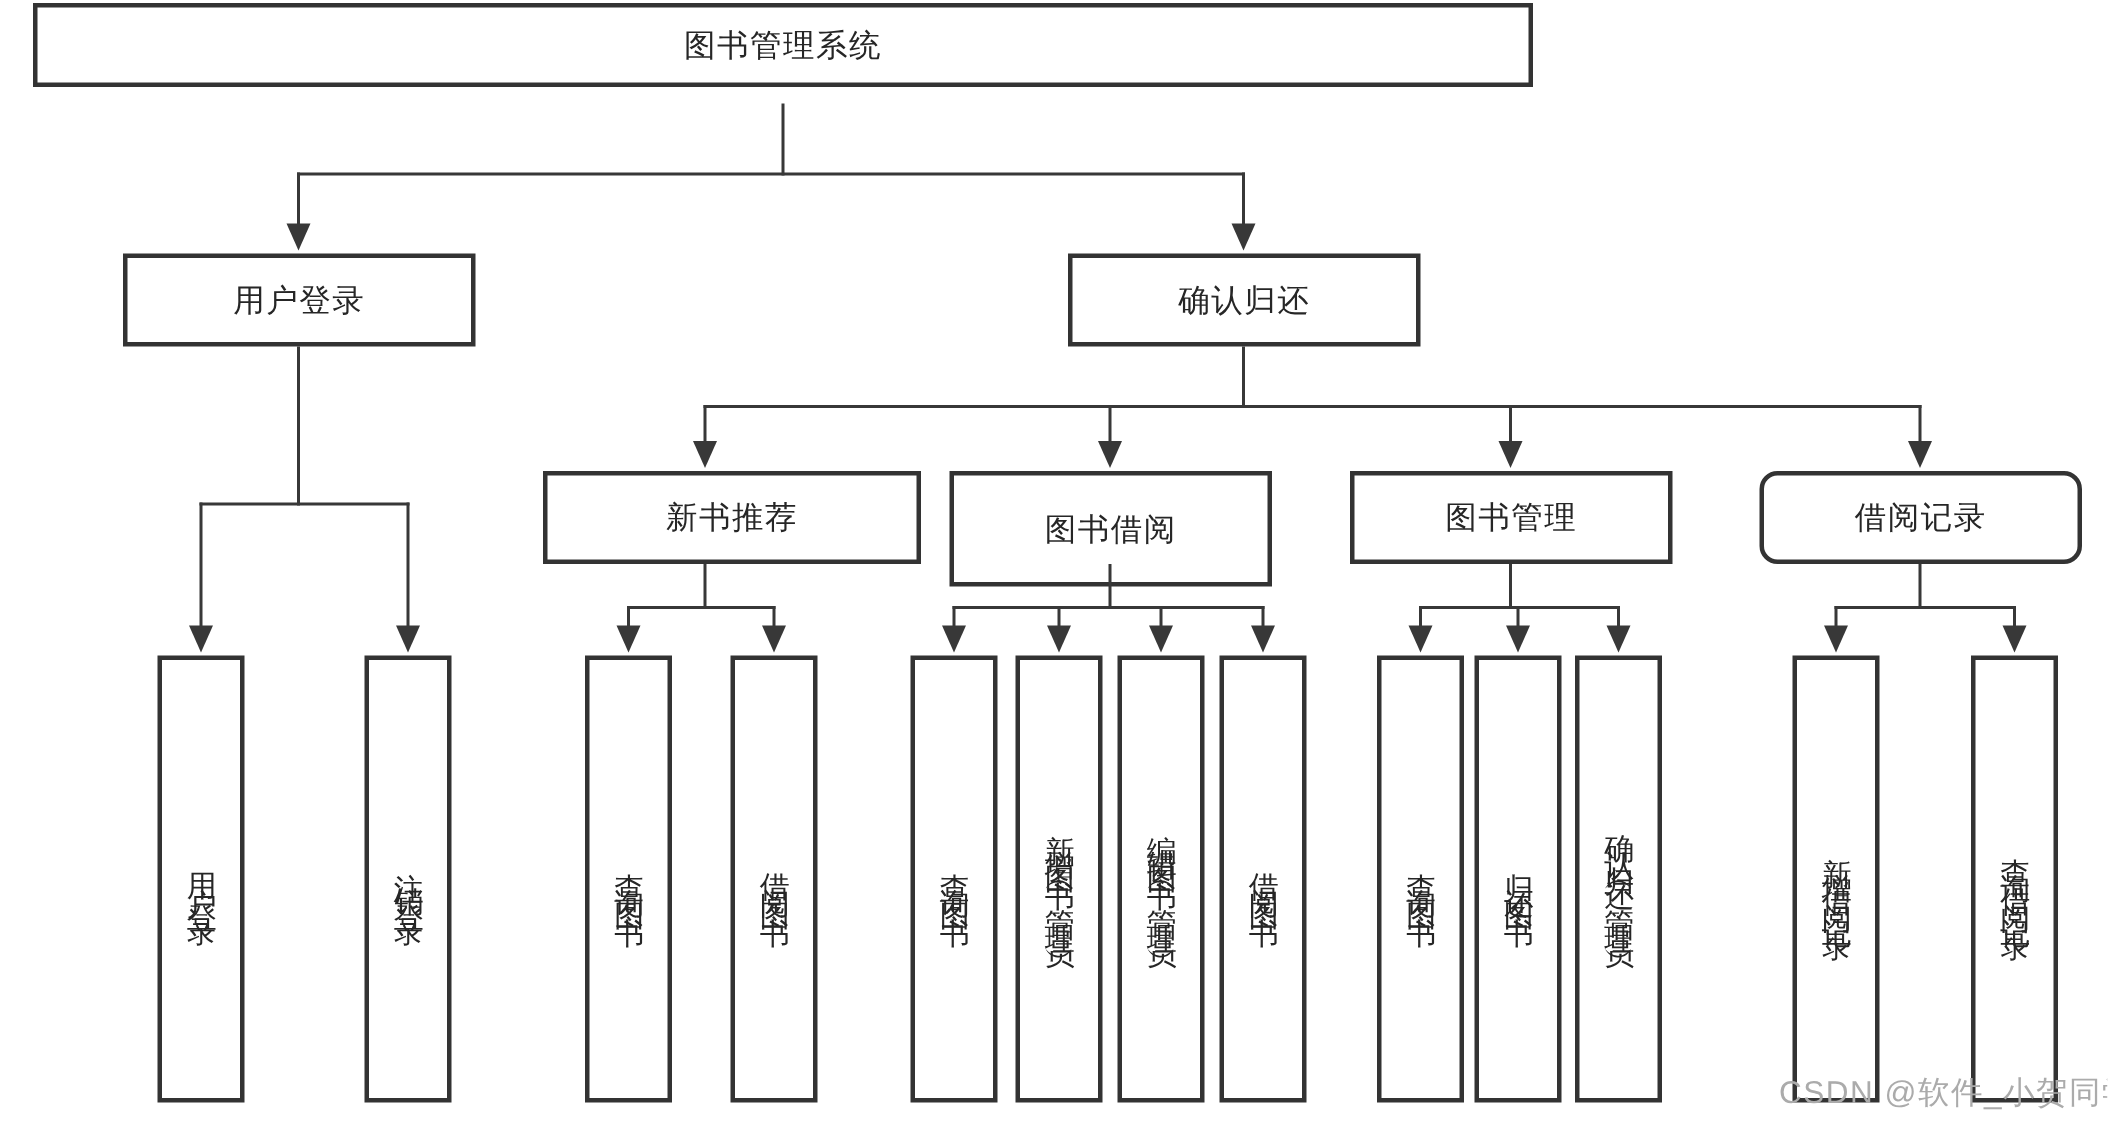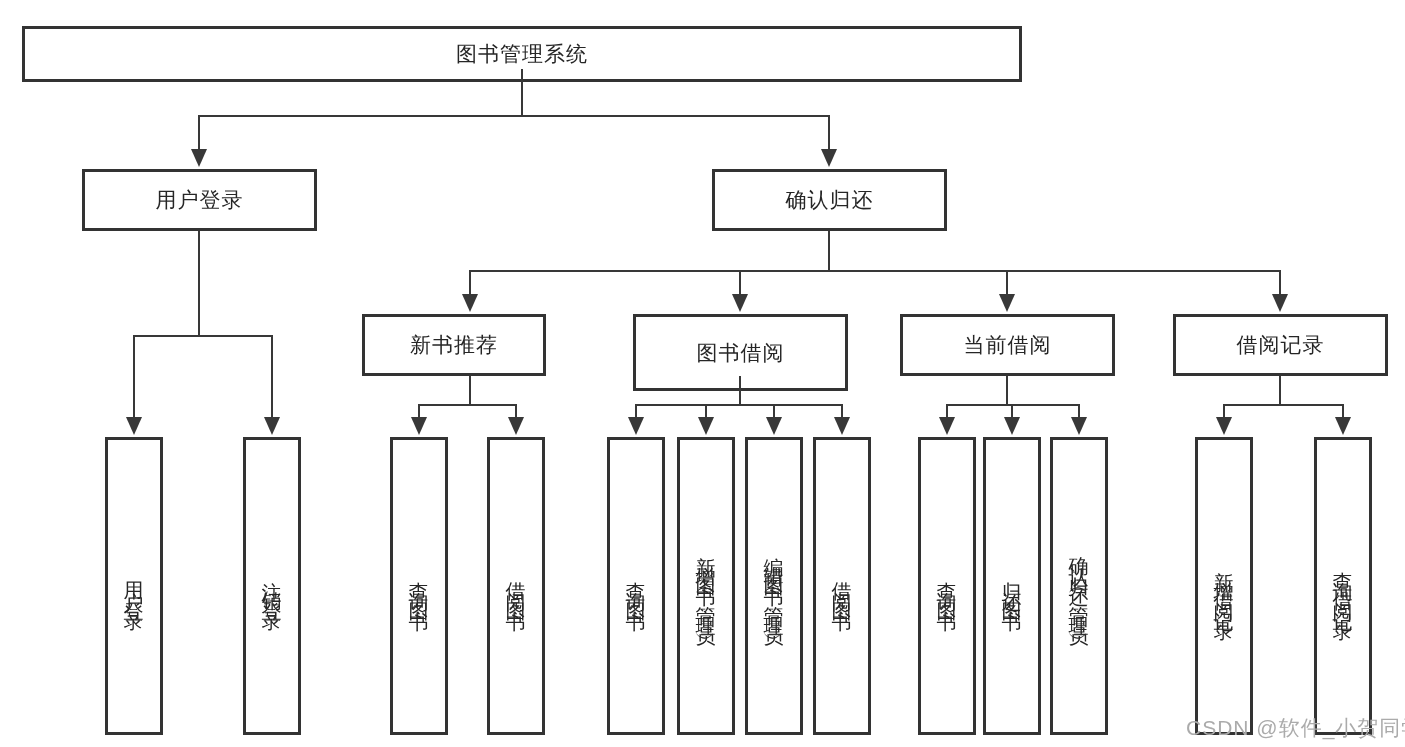--- a/index.html
+++ b/index.html
@@ -58,21 +58,21 @@
     color:var(--watermark);
     letter-spacing:1px;
     white-space:nowrap;
   }
 </style>
 </head>
 <body>
 
 <div class="stage">
 
-  <div class="hbox" style="left:22px;top:26px;width:1000px;height:56px;">
+  <div class="hbox" style="left:22px;top:2px;width:1000px;height:56px;">
     <span>图书管理系统</span>
   </div>
 
   <div class="vline" style="left:521px;top:69px;height:48px;"></div>
   <div class="hline" style="left:198px;top:115px;width:632px;"></div>
   <div class="vline" style="left:198px;top:115px;height:35px;"></div>
   <div class="arr" style="left:191px;top:149px;"></div>
   <div class="vline" style="left:828px;top:115px;height:35px;"></div>
   <div class="arr" style="left:821px;top:149px;"></div>
 
@@ -94,30 +94,30 @@
   <div class="hline" style="left:469px;top:270px;width:812px;"></div>
   <div class="vline" style="left:469px;top:270px;height:26px;"></div>
   <div class="arr" style="left:462px;top:294px;"></div>
   <div class="vline" style="left:739px;top:270px;height:26px;"></div>
   <div class="arr" style="left:732px;top:294px;"></div>
   <div class="vline" style="left:1006px;top:270px;height:26px;"></div>
   <div class="arr" style="left:999px;top:294px;"></div>
   <div class="vline" style="left:1279px;top:270px;height:26px;"></div>
   <div class="arr" style="left:1272px;top:294px;"></div>
 
-  <div class="hbox" style="left:362px;top:314px;width:184px;height:62px;">
+  <div class="hbox" style="left:362px;top:314px;width:252px;height:62px;">
     <span>新书推荐</span>
   </div>
   <div class="hbox" style="left:633px;top:314px;width:215px;height:77px;">
     <span>图书借阅</span>
   </div>
   <div class="hbox" style="left:900px;top:314px;width:215px;height:62px;">
-    <span>当前借阅</span>
+    <span>图书管理</span>
   </div>
-  <div class="hbox" style="left:1173px;top:314px;width:215px;height:62px;">
+  <div class="hbox" style="left:1173px;top:314px;width:215px;height:62px;border-radius:12px;">
     <span>借阅记录</span>
   </div>
 
   <div class="vline" style="left:469px;top:376px;height:30px;"></div>
   <div class="hline" style="left:418px;top:404px;width:99px;"></div>
   <div class="vline" style="left:418px;top:404px;height:15px;"></div>
   <div class="arr" style="left:411px;top:417px;"></div>
   <div class="vline" style="left:515px;top:404px;height:15px;"></div>
   <div class="arr" style="left:508px;top:417px;"></div>
 

